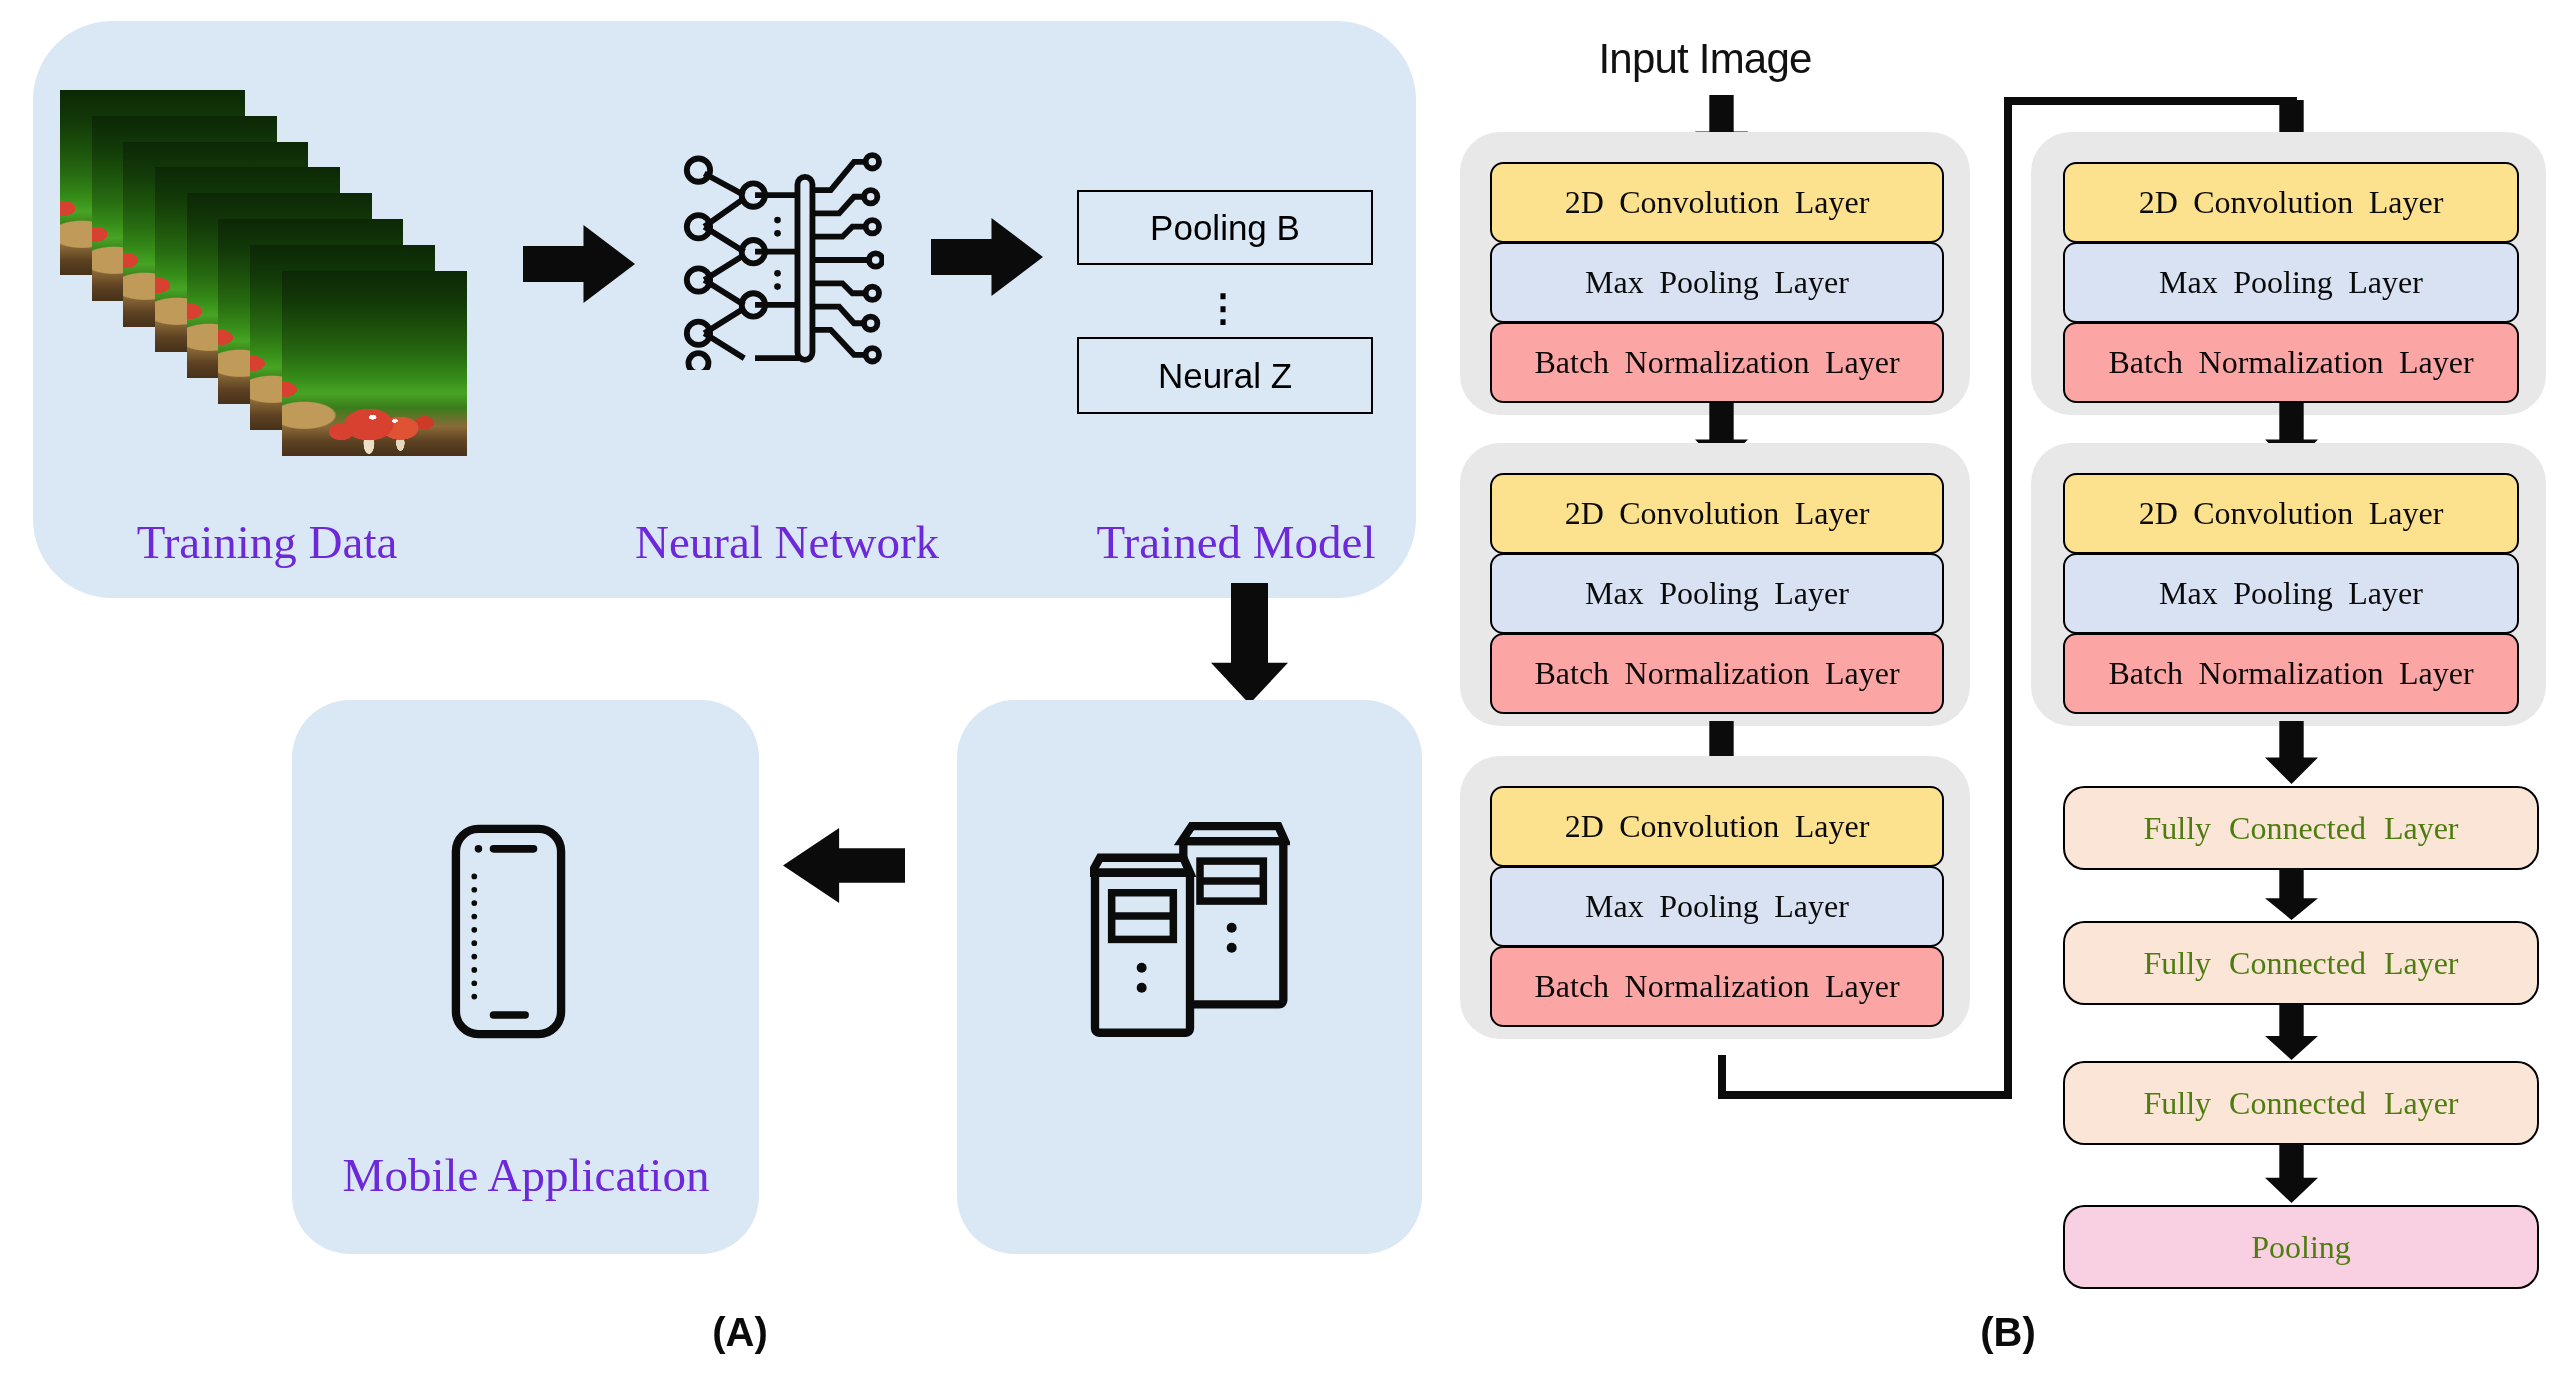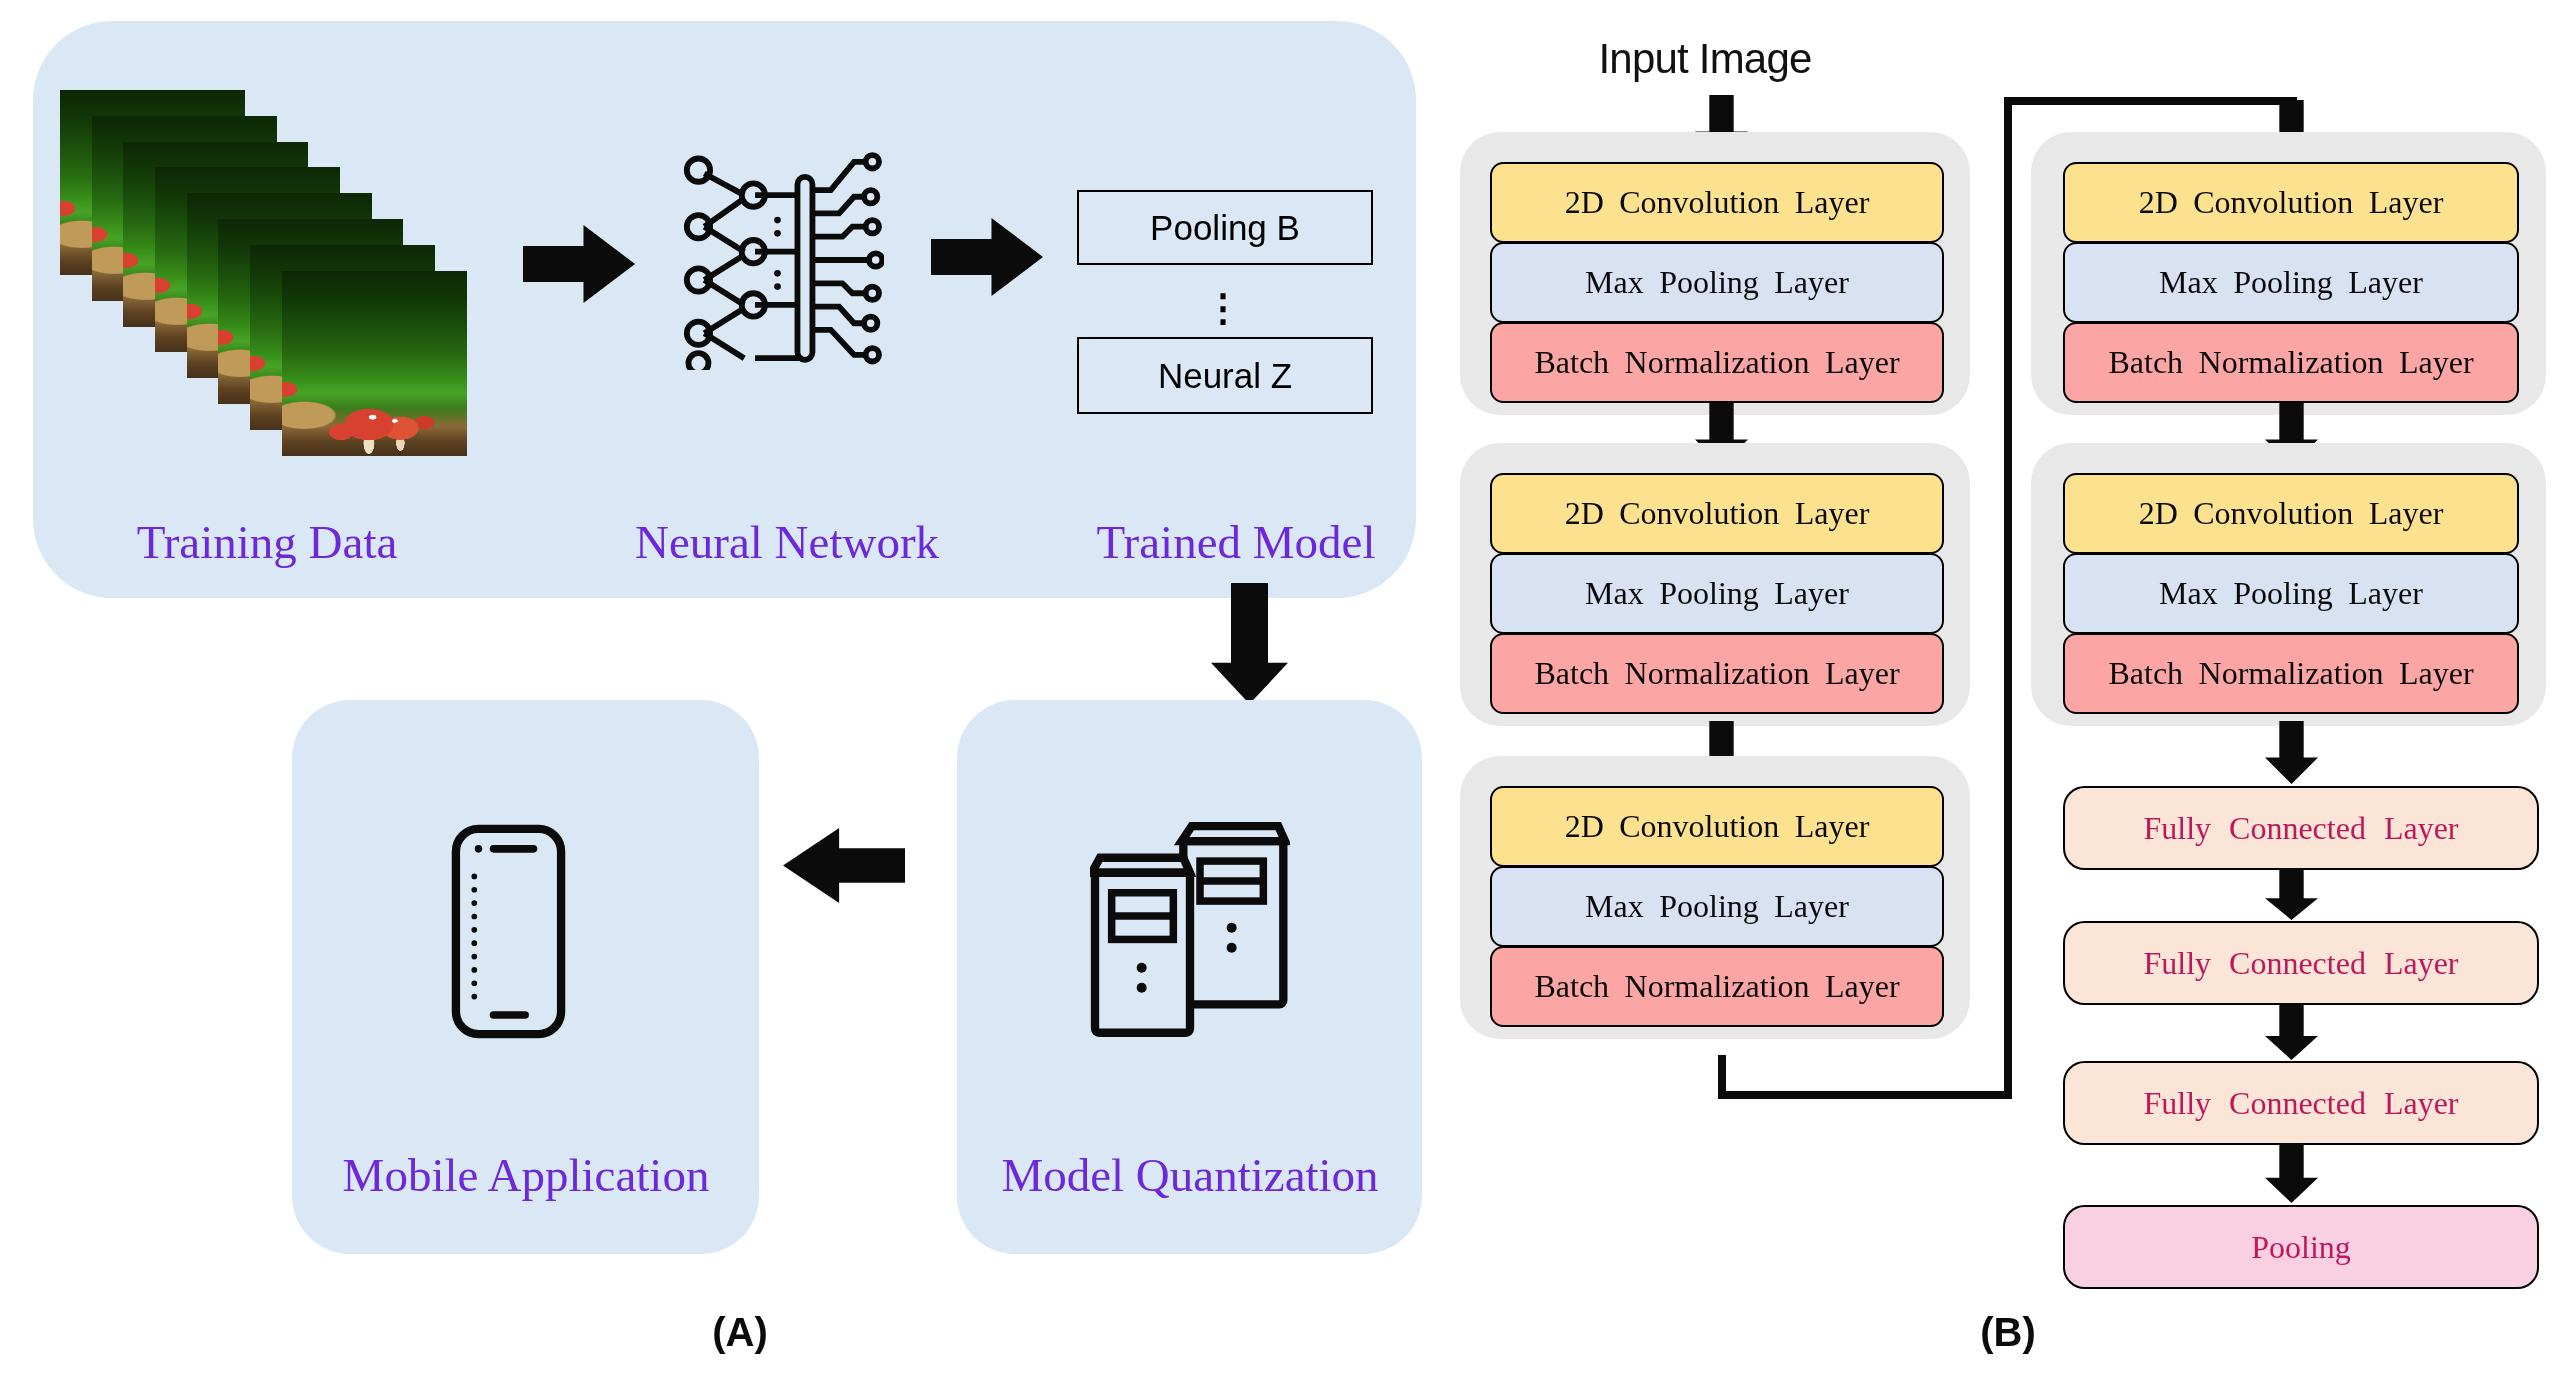--- a/index.html
+++ b/index.html
@@ -43,21 +43,21 @@
   
   .gray-block{background:#E9E8E8;border-radius:40px;}
   .layer-box{position:absolute;height:77px;border:2.5px solid #000;border-radius:13.3px;
              display:flex;align-items:center;justify-content:center;
              font-family:"Liberation Serif", serif;font-size:32px;color:#0b0b0b;word-spacing:7.5px;}
   .fill-conv{background:#FCE28F;}
   .fill-pool{background:#D9E2F3;}
   .fill-bn{background:#fca5a5;}
   .fc-box{position:absolute;height:80px;border:2.5px solid #000;border-radius:21.7px;background:#FBE5D6;
           display:flex;align-items:center;justify-content:center;
-          font-family:"Liberation Serif", serif;font-size:32px;color:#be185d;word-spacing:10px;}
+          font-family:"Liberation Serif", serif;font-size:32px;color:#4d7c0f;word-spacing:10px;}
   .softmax-box{background:#F9D0E2;}
   .line{background:#0b0b0b;}
   .input-label{font-family:"Liberation Sans", sans-serif;font-size:42px;color:#111;
                transform:translateX(-50%);white-space:nowrap;letter-spacing:-0.8px;}
 
   svg{display:block;}
 </style>
 </head>
 <body>
 
@@ -186,21 +186,20 @@
         <line x1="26" y1="114" x2="100" y2="114" stroke-width="9"></line>
       </g>
       <g fill="#0b0b0b" stroke="none">
         <circle cx="62" cy="176" r="6"></circle>
           <circle cx="62" cy="200" r="6"></circle>
       </g>
     </svg>
   </div>
 
   <div class="abs stage-label" style="left:526px;top:1148px;">Mobile Application</div>
-  <div class="abs stage-label" style="left:1190px;top:1148px;">Model Quantization</div>
 
   <div class="abs caption" style="left:740px;top:1310px;">(A)</div>
 
   <div class="abs input-label" style="left:1705px;top:35px;">Input Image</div>
   <div class="abs arrow arrow-down-b" style="left:1695px;top:95px;width:53px;height:63px;"></div>
 
   <div class="abs line" style="left:2004px;top:97px;width:7.5px;height:1002px;"></div>
   <div class="abs line" style="left:2004px;top:97px;width:293px;height:7.5px;"></div>
   <div class="abs line" style="left:1718px;top:1055px;width:7.5px;height:43px;"></div>
   <div class="abs line" style="left:1718px;top:1091px;width:294px;height:7.5px;"></div>

